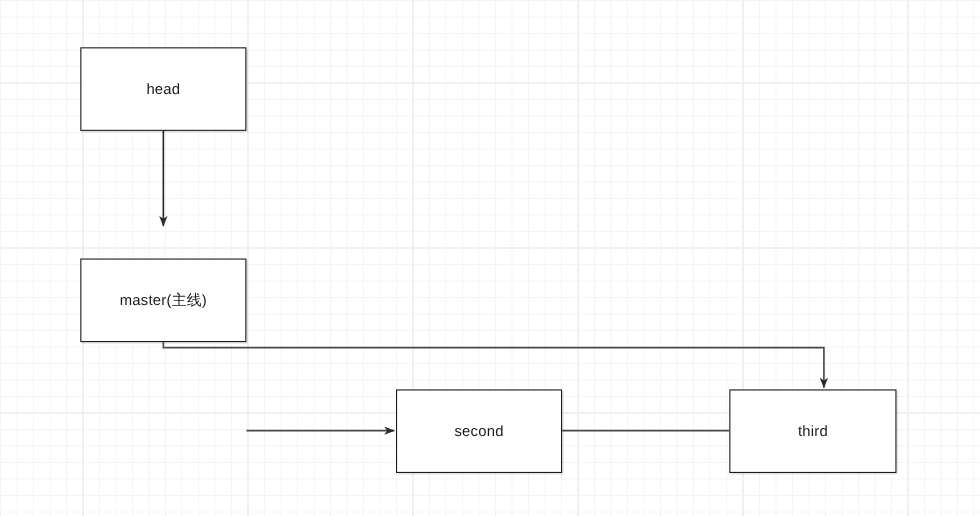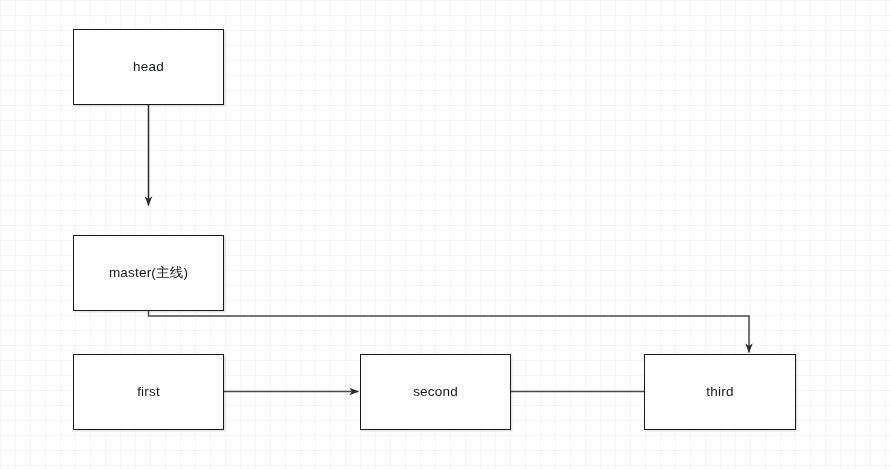--- a/index.html
+++ b/index.html
@@ -64,33 +64,30 @@
 
     <path d="M148.5,105 L148.5,205.5" fill="none" stroke="#2b2b2b" stroke-width="1.5" marker-end="url(#arrow)"></path>
 
     <path d="M148.5,283 L148.5,316 L749,316 L749,352.5" fill="none" stroke="#4a4a4a" stroke-width="1.5" stroke-linejoin="miter" marker-end="url(#arrow)"></path>
 
     <path d="M224,391.5 L358.5,391.5" fill="none" stroke="#4a4a4a" stroke-width="1.5" marker-end="url(#arrow)"></path>
 
     <path d="M511,391.5 L671.5,391.5" fill="none" stroke="#4a4a4a" stroke-width="1.5" marker-end="url(#arrow)"></path>
   </svg>
 
-  <div class="node" style="left:73px; top:29px; width:151px; height:76px;">
+  <div class="node" style="left:73px; top:43px; width:151px; height:76px;">
     <span class="node-label">head</span>
   </div>
 
   <div class="node" style="left:73px; top:207px; width:151px; height:76px;margin-top:28px;">
     <span class="node-label">master(主线)</span>
   </div>
 
-  <div class="node" style="left:73px; top:354px; width:151px; height:76px;">
-    <span class="node-label">first</span>
-  </div>
 
   <div class="node" style="left:360px; top:354px; width:151px; height:76px;">
     <span class="node-label">second</span>
   </div>
 
-  <div class="node" style="left:644px; top:354px; width:152px; height:76px;">
+  <div class="node" style="left:663px; top:354px; width:152px; height:76px;">
     <span class="node-label">third</span>
   </div>
 
 </div>
 
 </body></html>

